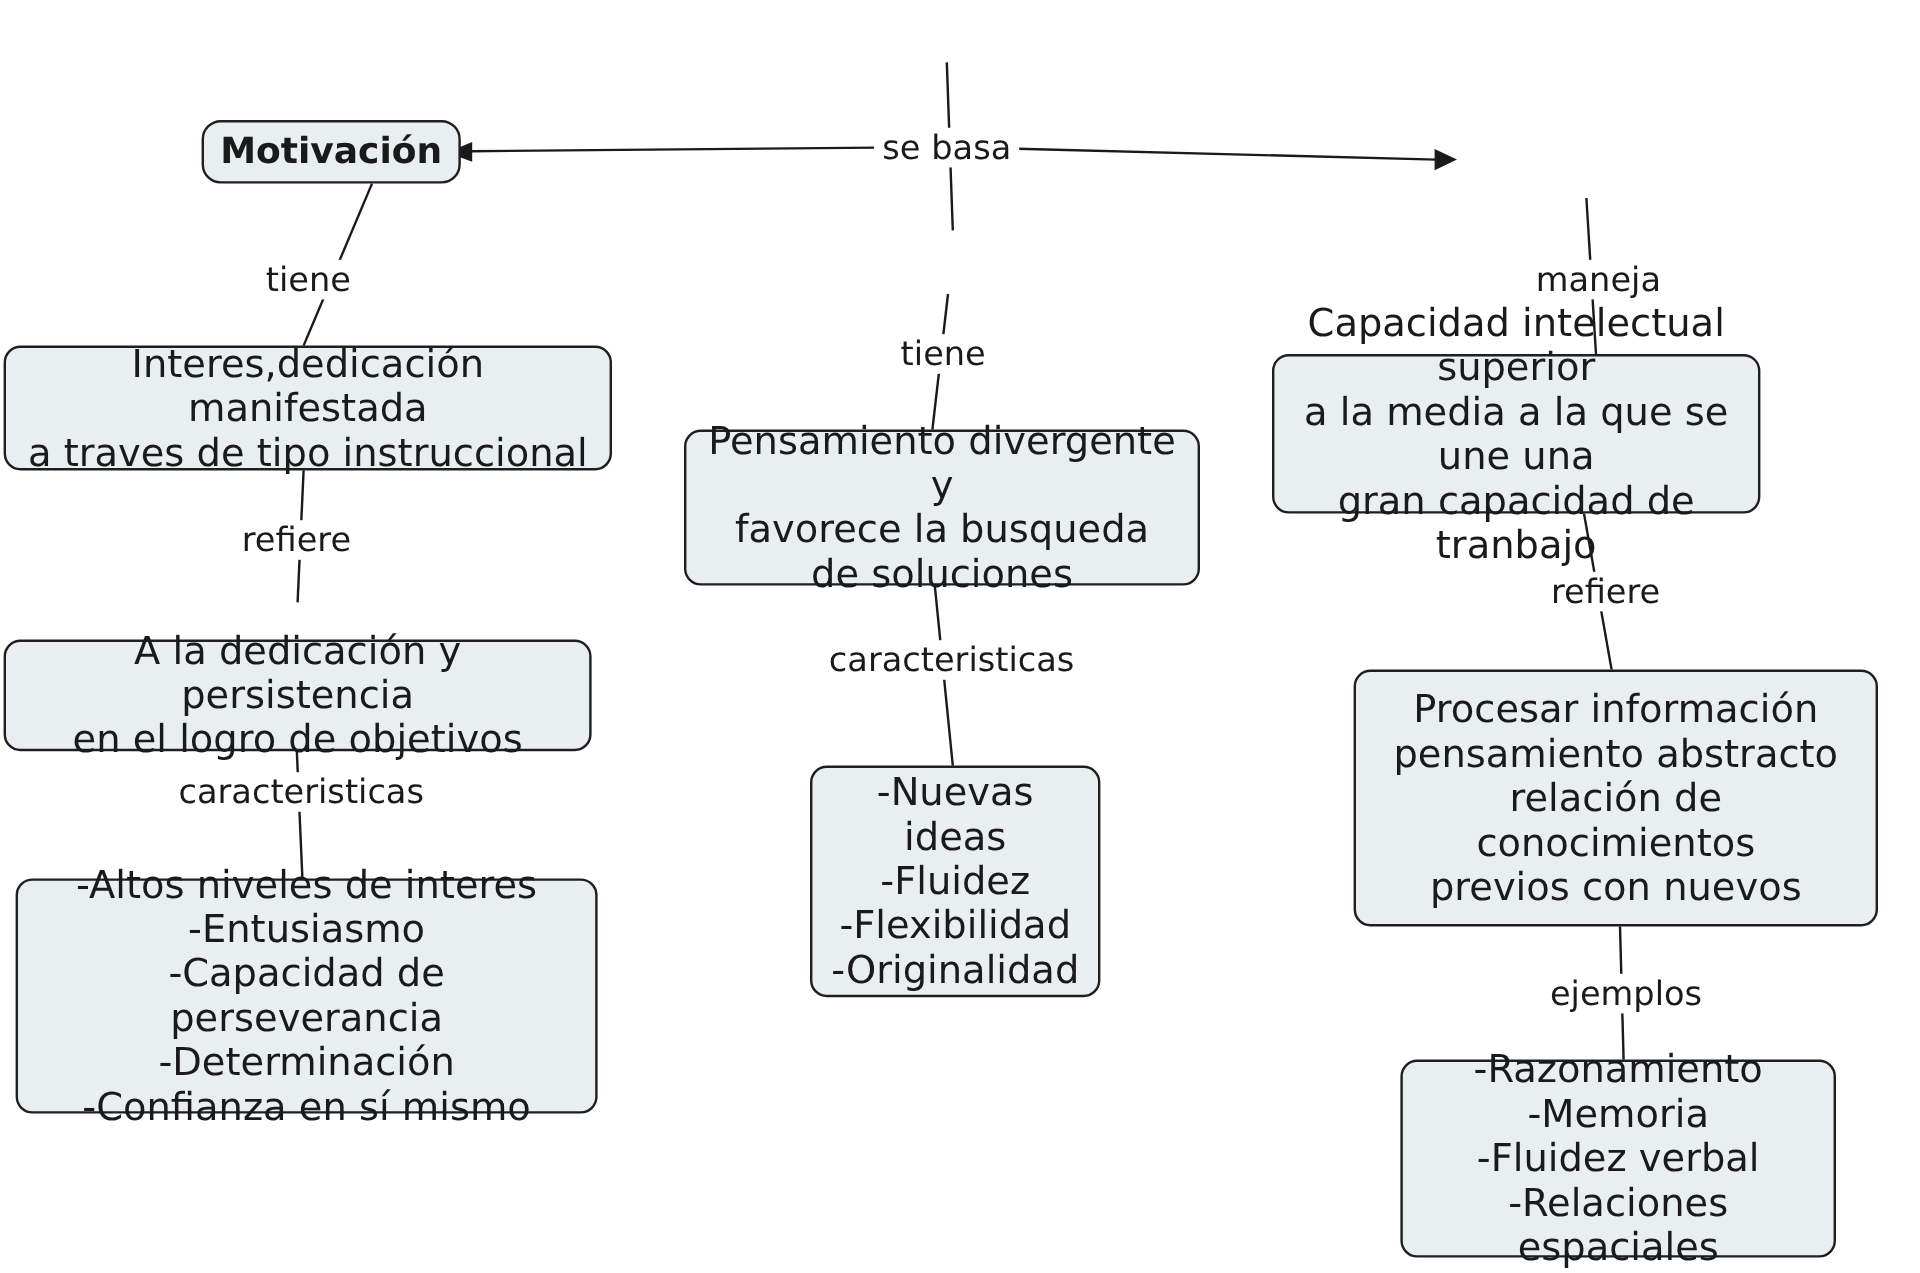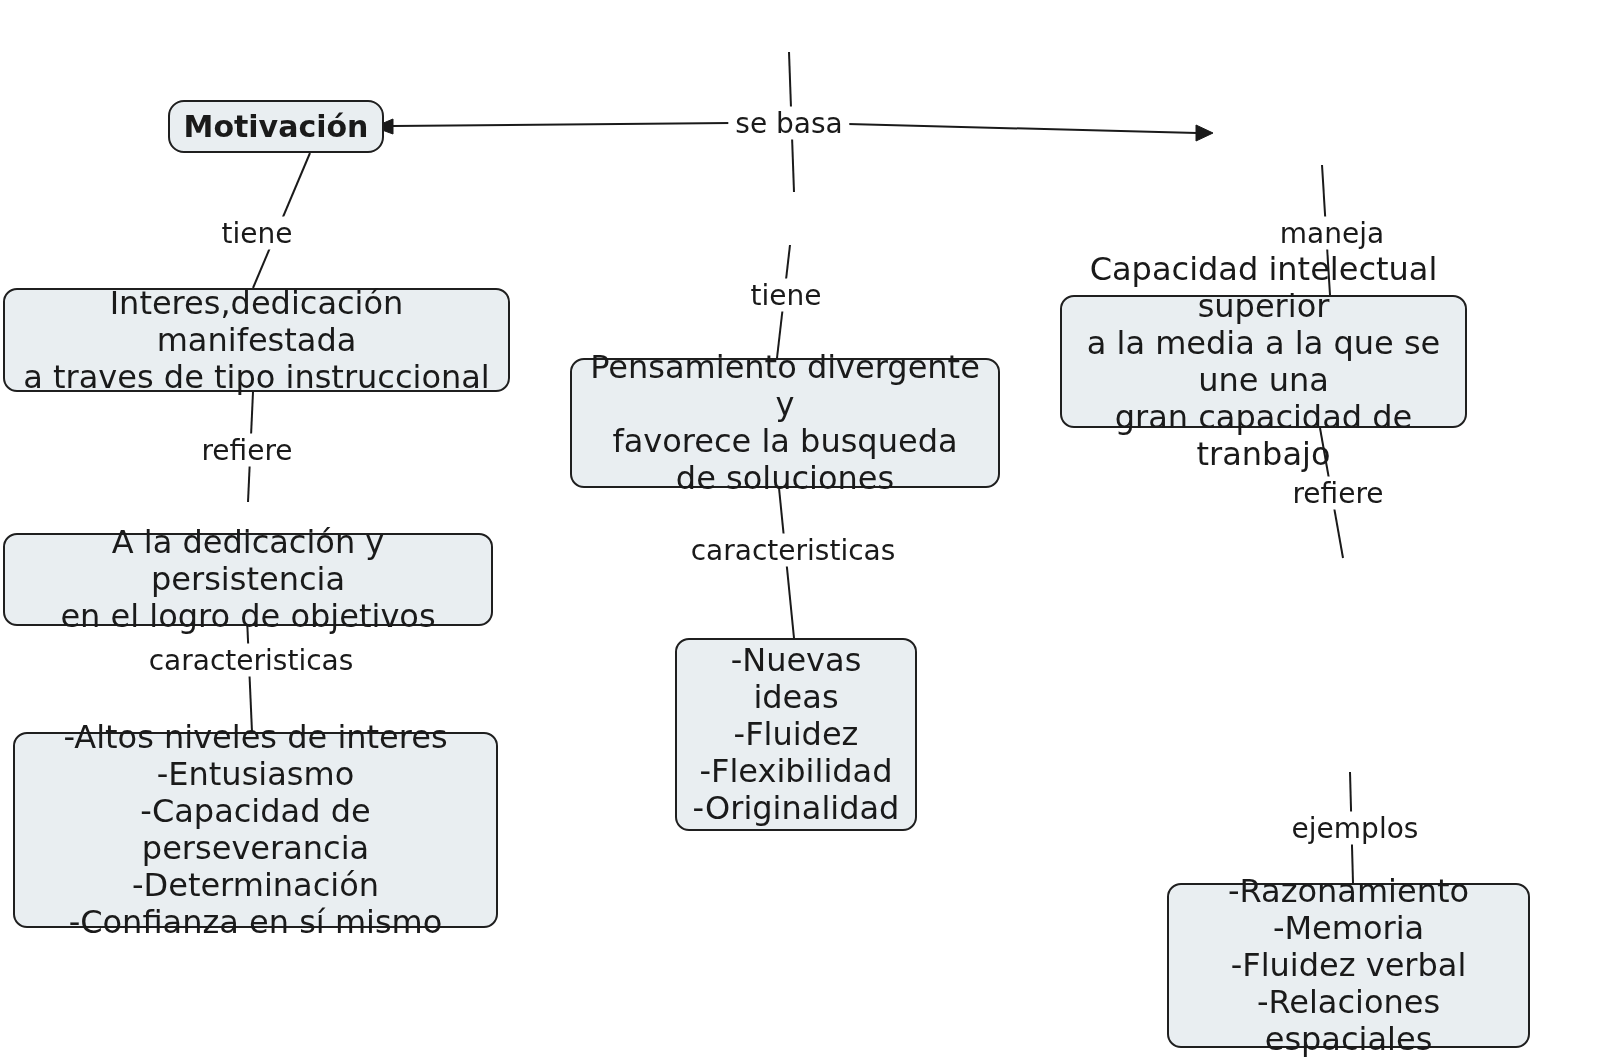--- a/index.html
+++ b/index.html
@@ -120,20 +120,26 @@
 -Fluidez
 -Flexibilidad
 -Originalidad</span>
   </div>
 
   <div class="node" style="left:1060px;top:295px;width:407px;height:133px;">
     <span class="box-text">Capacidad  intelectual superior
 a la media a la que se une una
 gran capacidad de tranbajo</span>
   </div>
+  <div class="node top-align" style="left:1128px;top:558px;width:437px;height:214px;">
+    <span class="box-text">Procesar información
+pensamiento abstracto
+relación de conocimientos
+previos con nuevos</span>
+  </div>
   <div class="node" style="left:1167px;top:883px;width:363px;height:165px;">
     <span class="box-text">-Razonamiento
 -Memoria
 -Fluidez verbal
 -Relaciones espaciales</span>
   </div>
 
 </div>
 
 </body></html>

